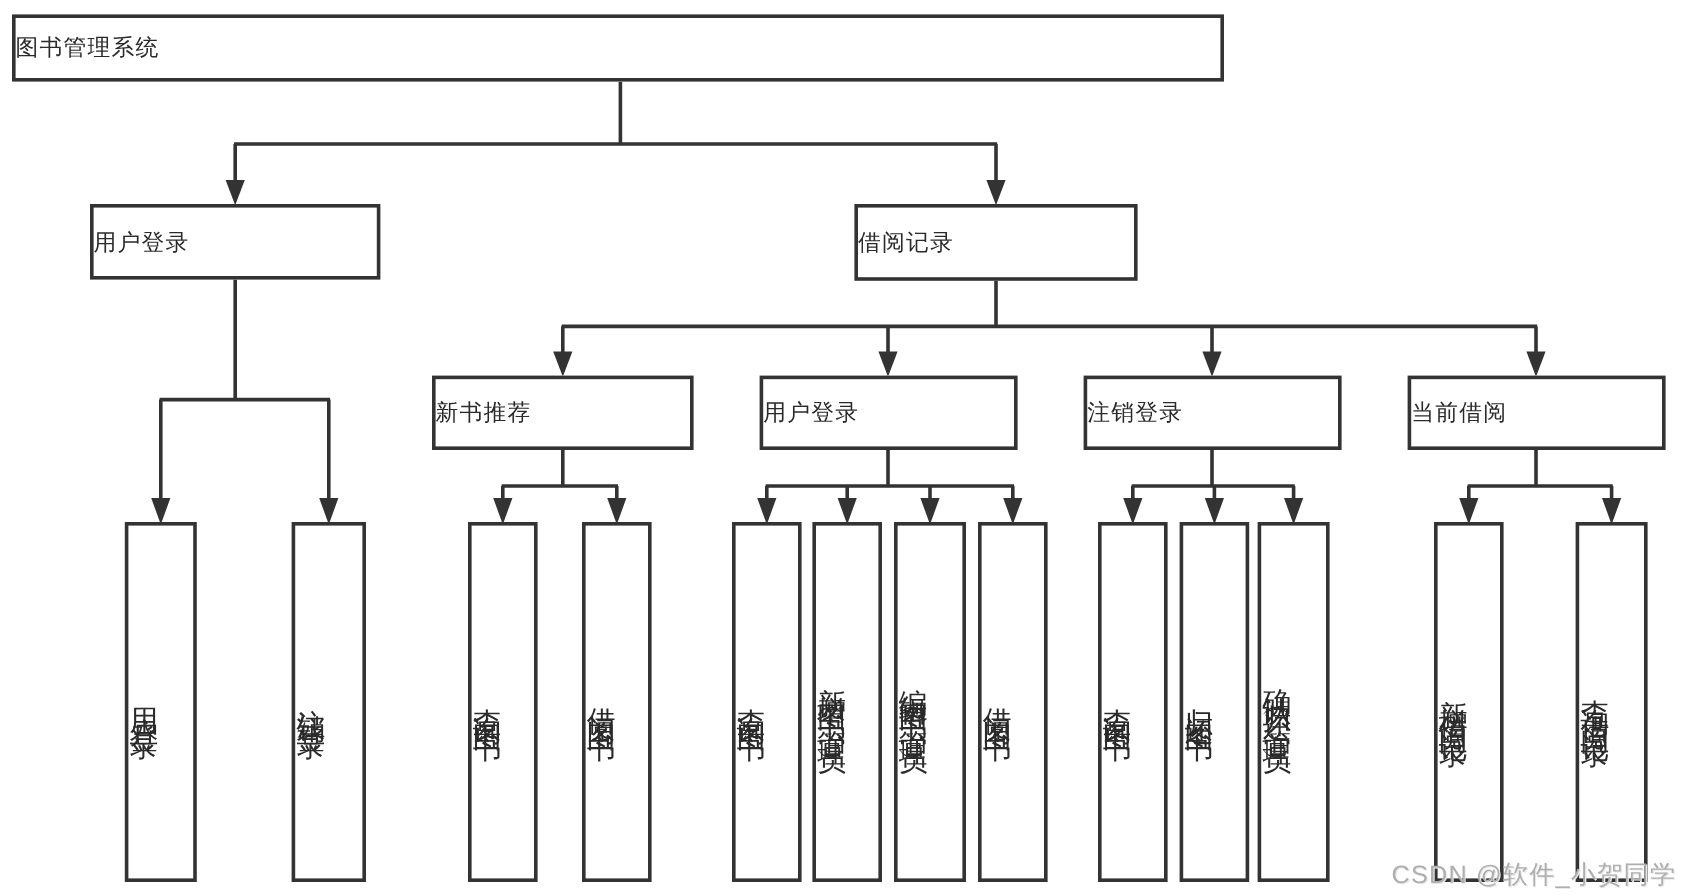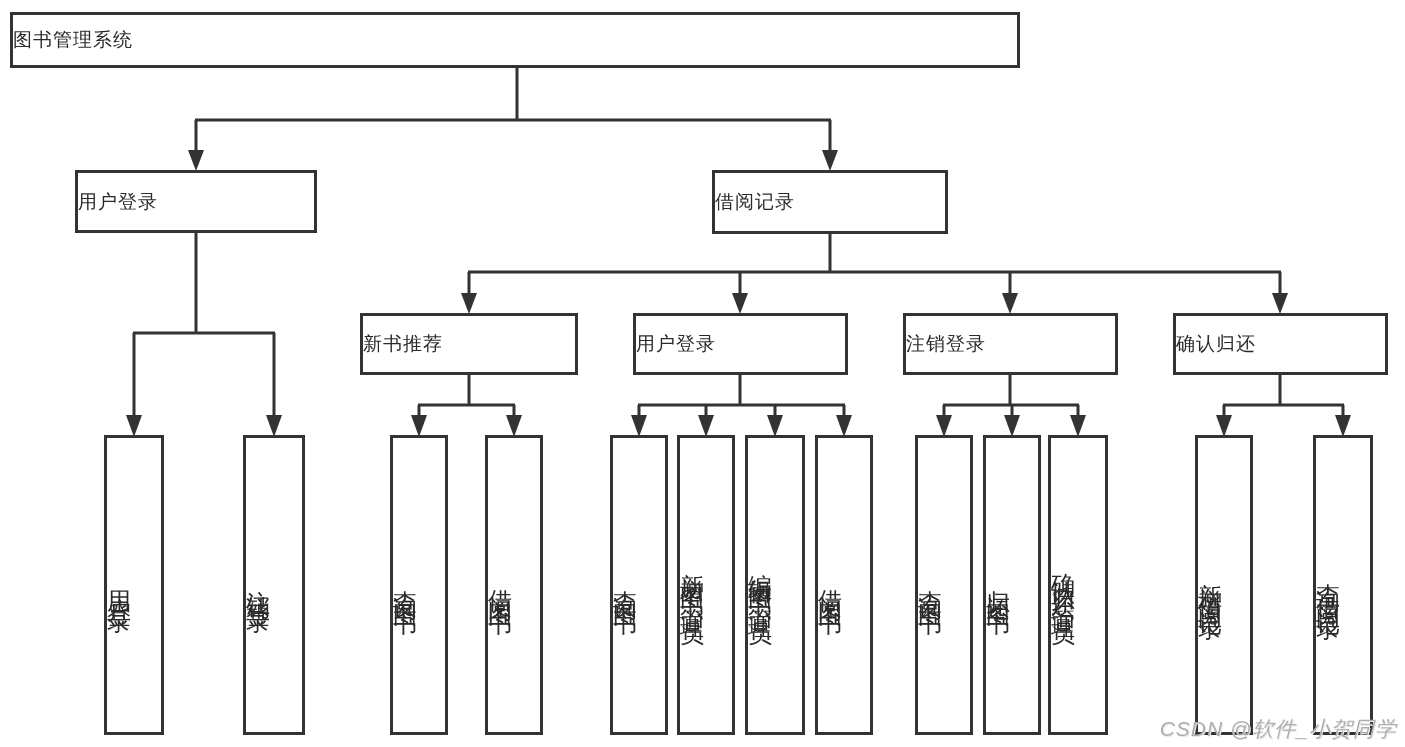--- a/index.html
+++ b/index.html
@@ -37,21 +37,20 @@
   }
   .watermark {
     position: absolute;
     right: 8px;
     bottom: 4px;
     font-size: 21px;
     color: #aeaeae;
     text-shadow: 1px 1px 0 #e8e8e8;
     z-index: 3;
     letter-spacing: 1px;
-    font-style: italic;
   }
 </style>
 </head>
 <body>
 
 <div class="canvas">
 
   <svg class="connectors" width="1405" height="747" viewBox="0 0 1405 747">
     <g stroke="#333333" stroke-width="3" fill="none">
 
@@ -106,21 +105,21 @@
   <div class="box hbox" style="left:360px;top:313px;width:218px;height:62px">
     <span>新书推荐</span>
   </div>
   <div class="box hbox" style="left:633px;top:313px;width:215px;height:62px">
     <span>用户登录</span>
   </div>
   <div class="box hbox" style="left:903px;top:313px;width:215px;height:62px">
     <span>注销登录</span>
   </div>
   <div class="box hbox" style="left:1173px;top:313px;width:215px;height:62px">
-    <span>确认归还</span>
+    <span>当前借阅</span>
   </div>
 
   <div class="box vbox" style="left:104px;top:435px;width:60px;height:300px">
     <span class="vtext">用户登录</span>
   </div>
   <div class="box vbox" style="left:243px;top:435px;width:62px;height:300px">
     <span class="vtext">注销登录</span>
   </div>
 
   <div class="box vbox" style="left:390px;top:435px;width:58px;height:300px">

